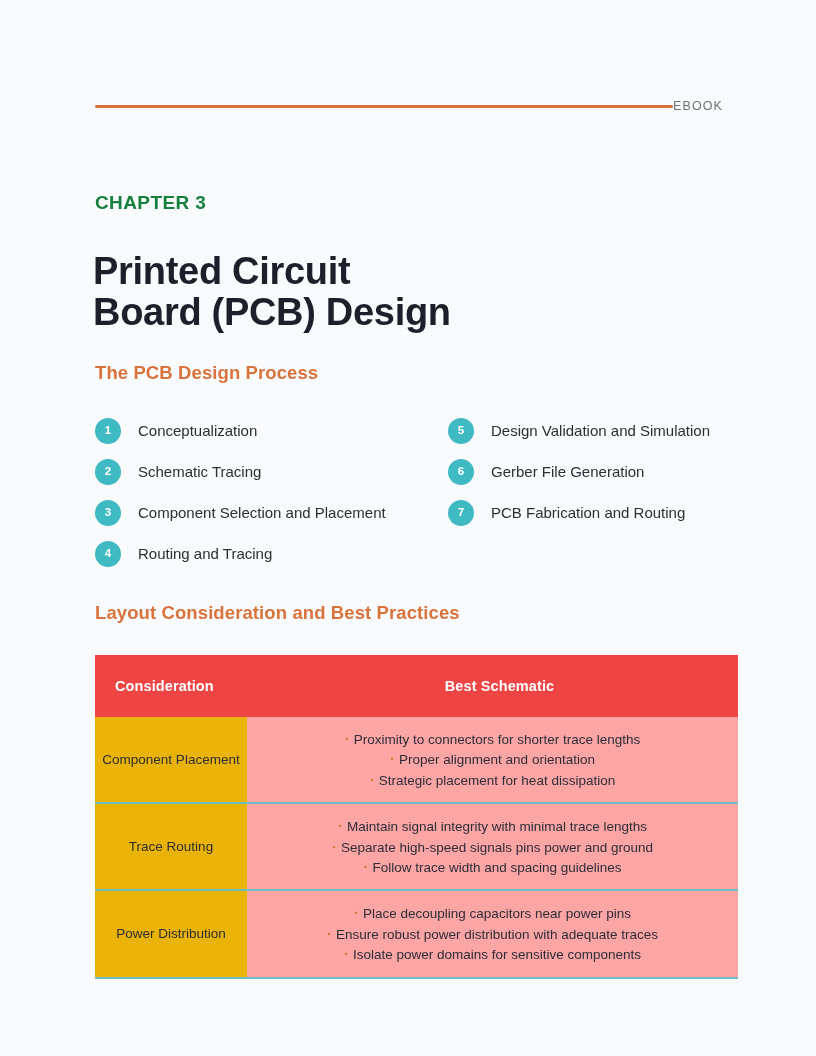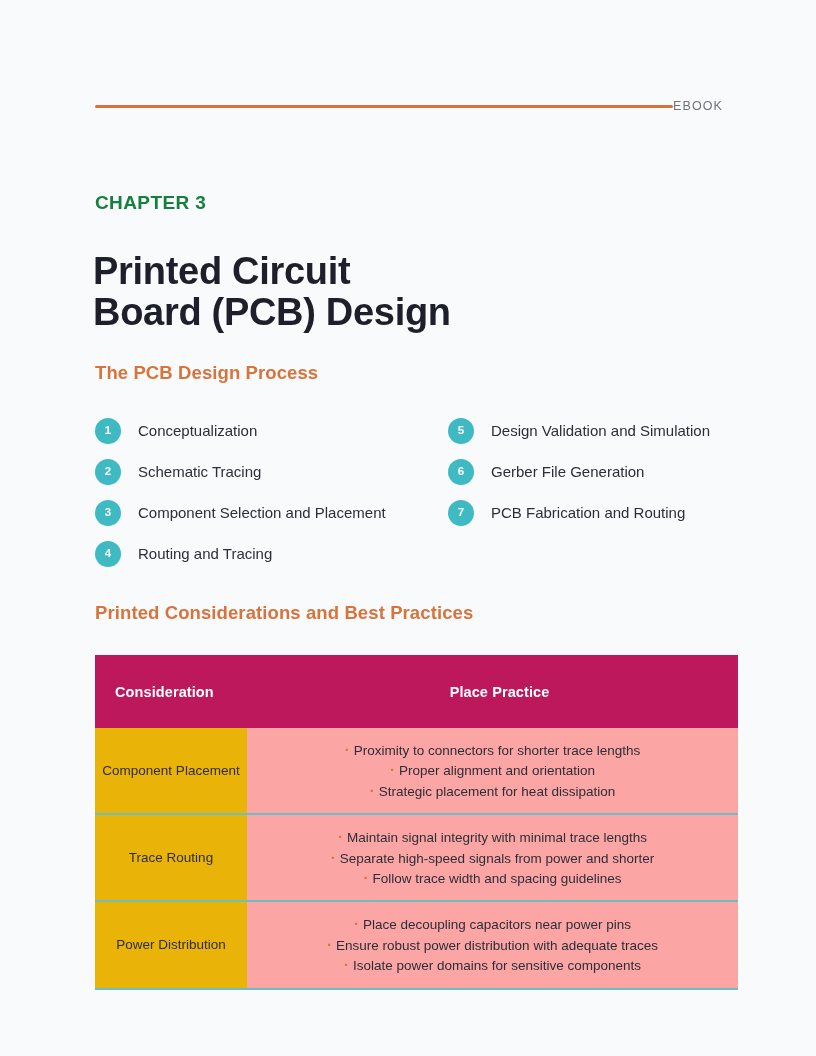--- a/index.html
+++ b/index.html
@@ -129,22 +129,22 @@
 
   
   .table {
     position: absolute;
     left: 95px;
     top: 655px;
     width: 643px;
   }
   .table-head {
     display: flex;
-    background: #be185d;
-    height: 73px;
+    background: #ef4444;
+    height: 62px;
   }
   .th {
     display: flex;
     align-items: center;
     color: #ffffff;
     font-size: 14.5px;
     font-weight: 700;
     letter-spacing: 0.1px;
   }
   .th.consideration {
@@ -258,43 +258,43 @@
       </div>
 
       <div class="process-item">
         <span class="process-badge">7</span>
         <span class="process-label">PCB Fabrication and Routing</span>
       </div>
 
     </div>
   </div>
 
-  <div class="section-heading" id="layout-heading">Printed Considerations and Best Practices</div>
+  <div class="section-heading" id="layout-heading">Layout Consideration and Best Practices</div>
 
   <div class="table">
 
     <div class="table-head">
       <div class="th consideration">Consideration</div>
-      <div class="th best-practice">Place Practice</div>
+      <div class="th best-practice">Best Schematic</div>
     </div>
 
     <div class="table-row">
       <div class="td consideration">Component Placement</div>
       <div class="td best-practice">
         <span class="bp-line">Proximity to connectors for shorter trace lengths</span>
         <span class="bp-line">Proper alignment and orientation</span>
         <span class="bp-line">Strategic placement for heat dissipation</span>
       </div>
     </div>
 
     <div class="table-row">
       <div class="td consideration">Trace Routing</div>
       <div class="td best-practice">
         <span class="bp-line">Maintain signal integrity with minimal trace lengths</span>
-        <span class="bp-line">Separate high-speed signals from power and shorter</span>
+        <span class="bp-line">Separate high-speed signals pins power and ground</span>
         <span class="bp-line">Follow trace width and spacing guidelines</span>
       </div>
     </div>
 
     <div class="table-row">
       <div class="td consideration">Power Distribution</div>
       <div class="td best-practice">
         <span class="bp-line">Place decoupling capacitors near power pins</span>
         <span class="bp-line">Ensure robust power distribution with adequate traces</span>
         <span class="bp-line">Isolate power domains for sensitive components</span>

